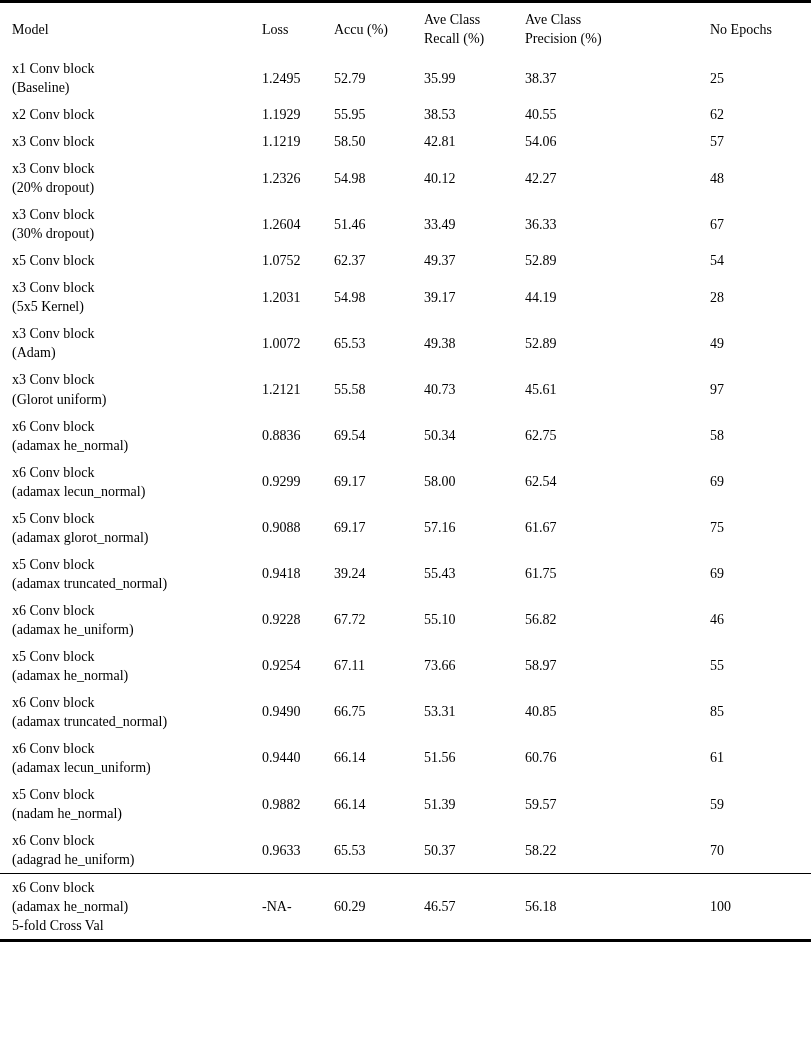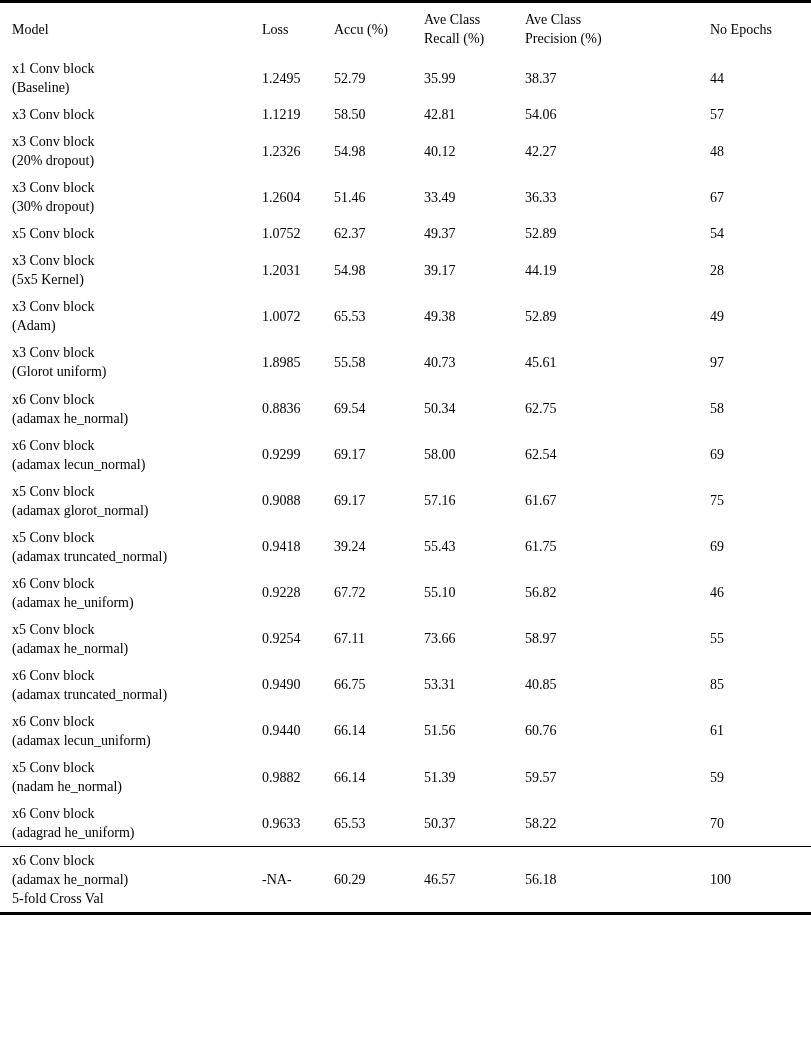--- a/index.html
+++ b/index.html
@@ -132,21 +132,41 @@
         <td>
           <div class="cell num">52.79</div>
         </td>
         <td>
           <div class="cell num">35.99</div>
         </td>
         <td>
           <div class="cell num">38.37</div>
         </td>
         <td>
-          <div class="cell num">44</div>
+          <div class="cell num">25</div>
+        </td>
+      </tr>
+      <tr>
+        <td>
+          <div class="cell model-lines">x2 Conv block</div>
+        </td>
+        <td>
+          <div class="cell num">1.1929</div>
+        </td>
+        <td>
+          <div class="cell num">55.95</div>
+        </td>
+        <td>
+          <div class="cell num">38.53</div>
+        </td>
+        <td>
+          <div class="cell num">40.55</div>
+        </td>
+        <td>
+          <div class="cell num">62</div>
         </td>
       </tr>
       <tr>
         <td>
           <div class="cell model-lines">x3 Conv block</div>
         </td>
         <td>
           <div class="cell num">1.1219</div>
         </td>
         <td>
@@ -265,21 +285,21 @@
         <td>
           <div class="cell num">49</div>
         </td>
       </tr>
       <tr>
         <td>
           <div class="cell model-lines">x3 Conv block
 (Glorot uniform)</div>
         </td>
         <td>
-          <div class="cell num">1.8985</div>
+          <div class="cell num">1.2121</div>
         </td>
         <td>
           <div class="cell num">55.58</div>
         </td>
         <td>
           <div class="cell num">40.73</div>
         </td>
         <td>
           <div class="cell num">45.61</div>
         </td>

